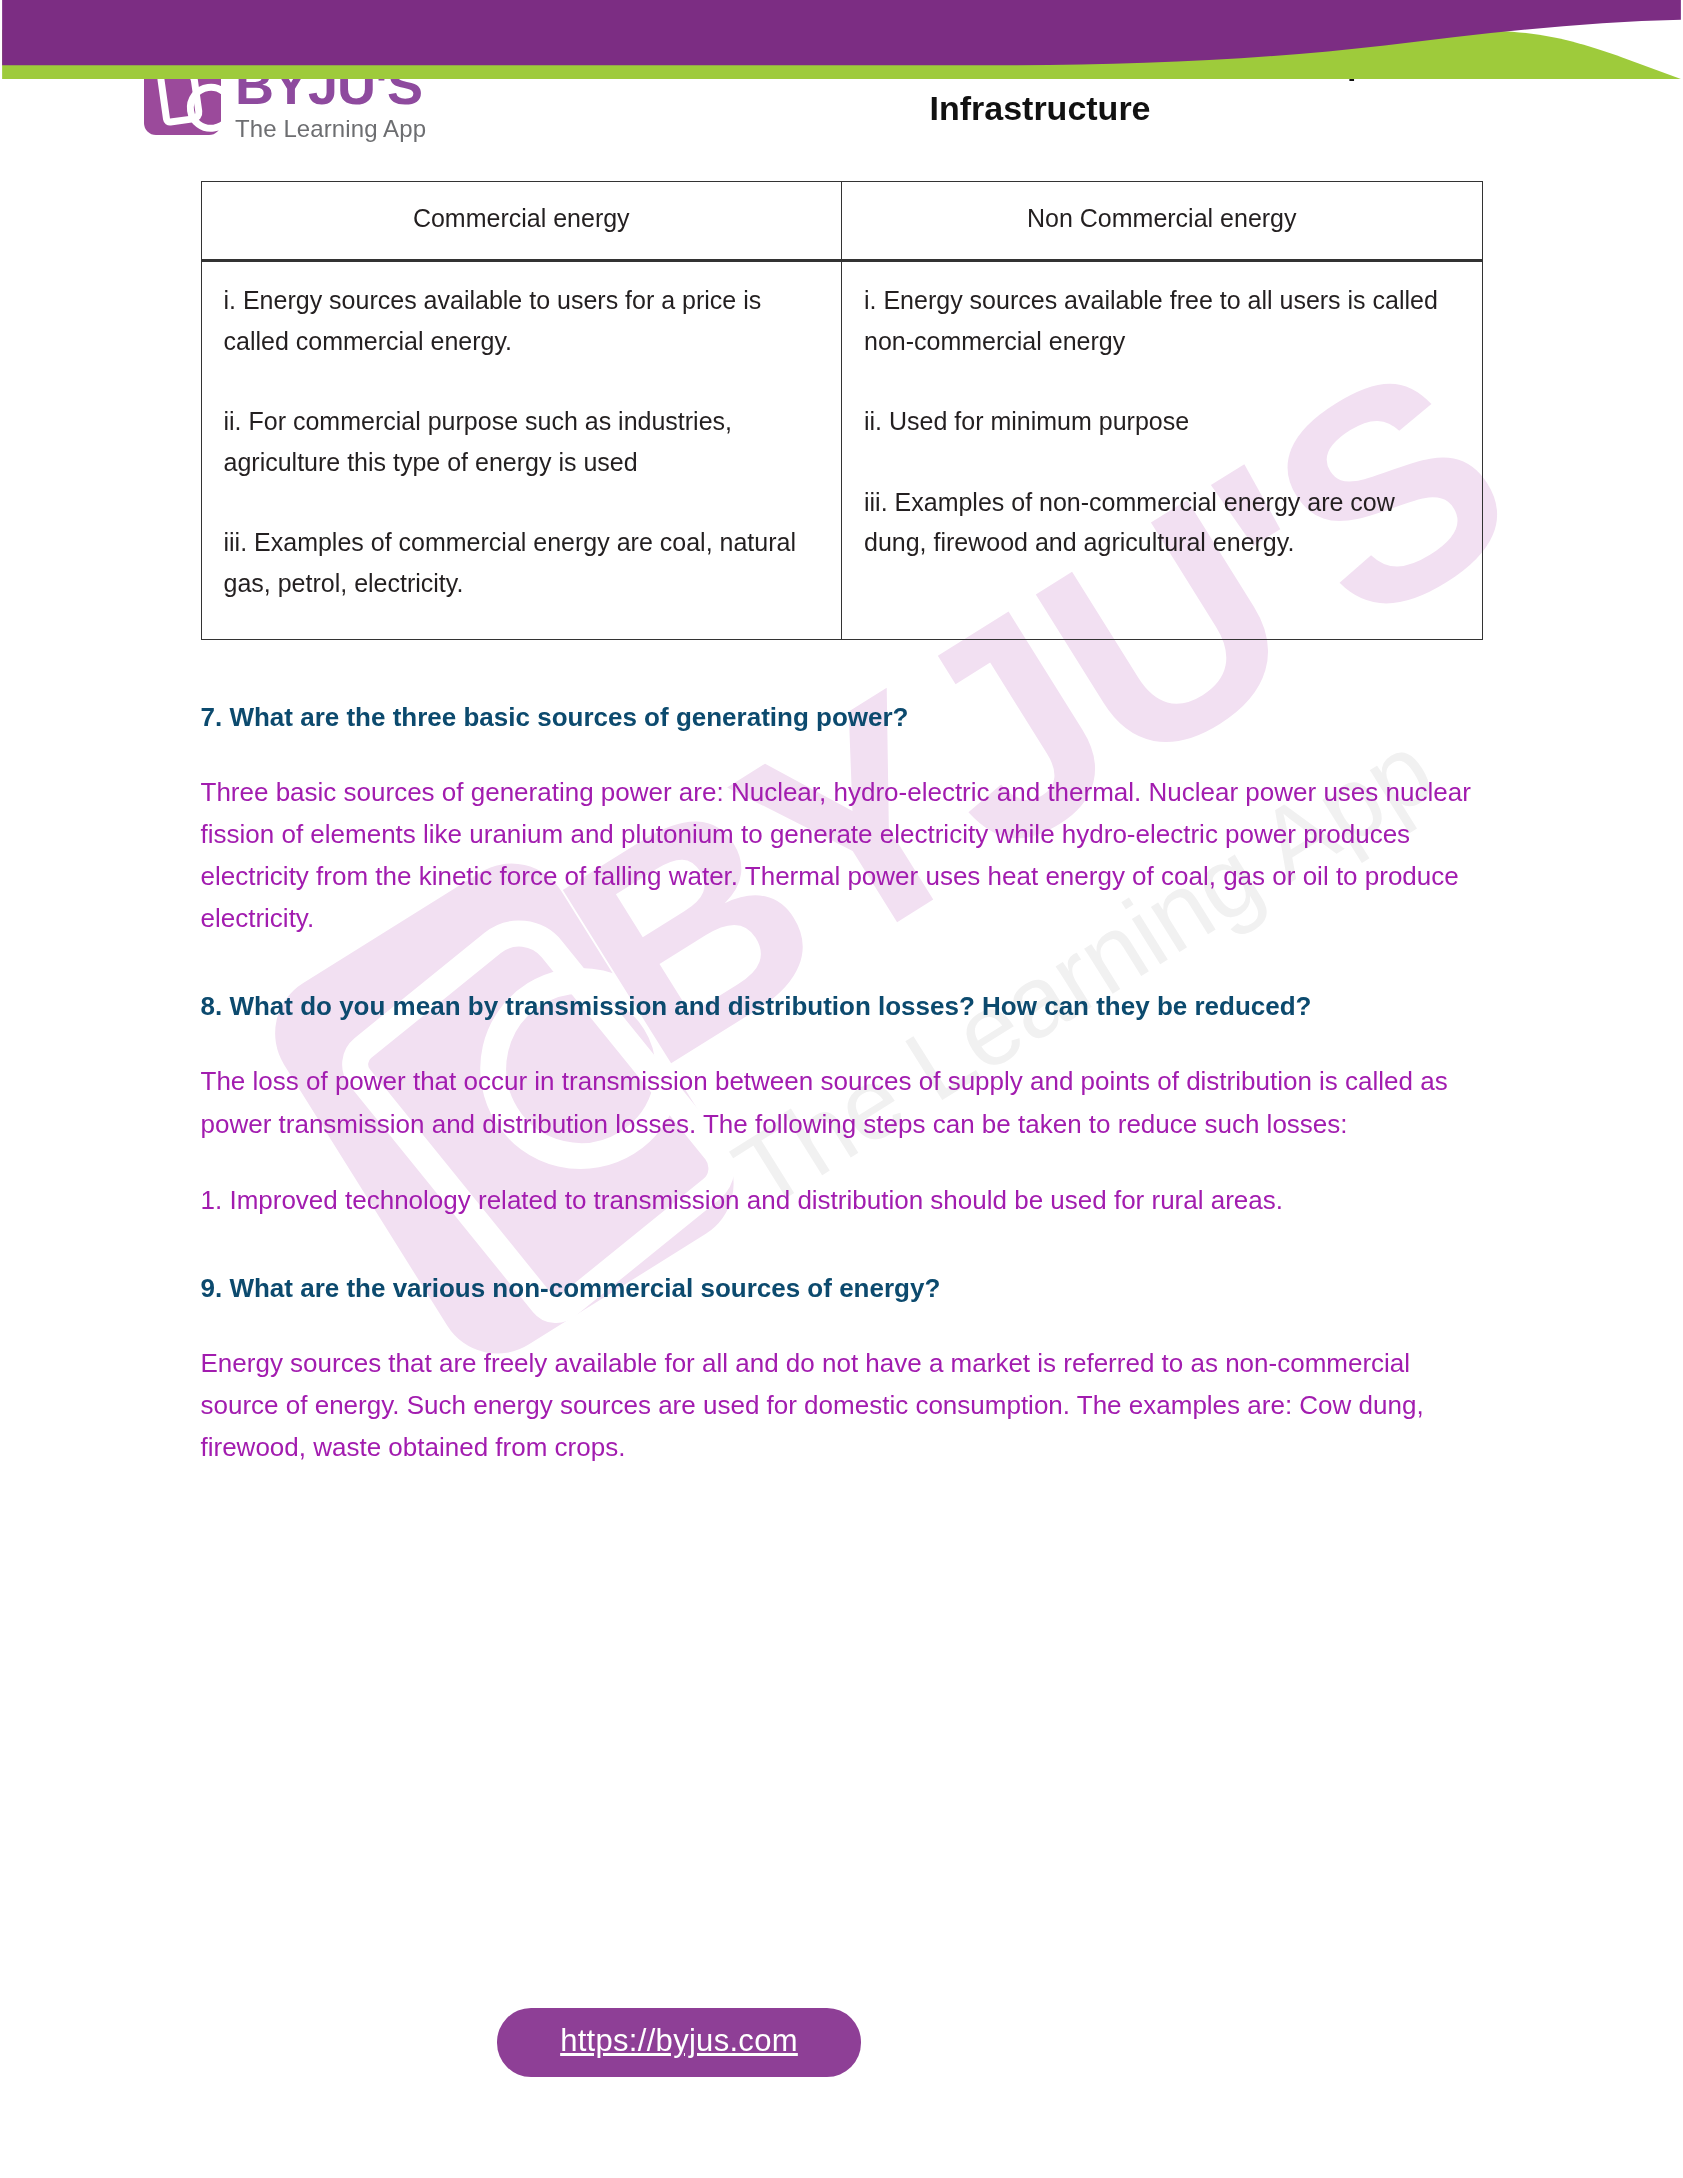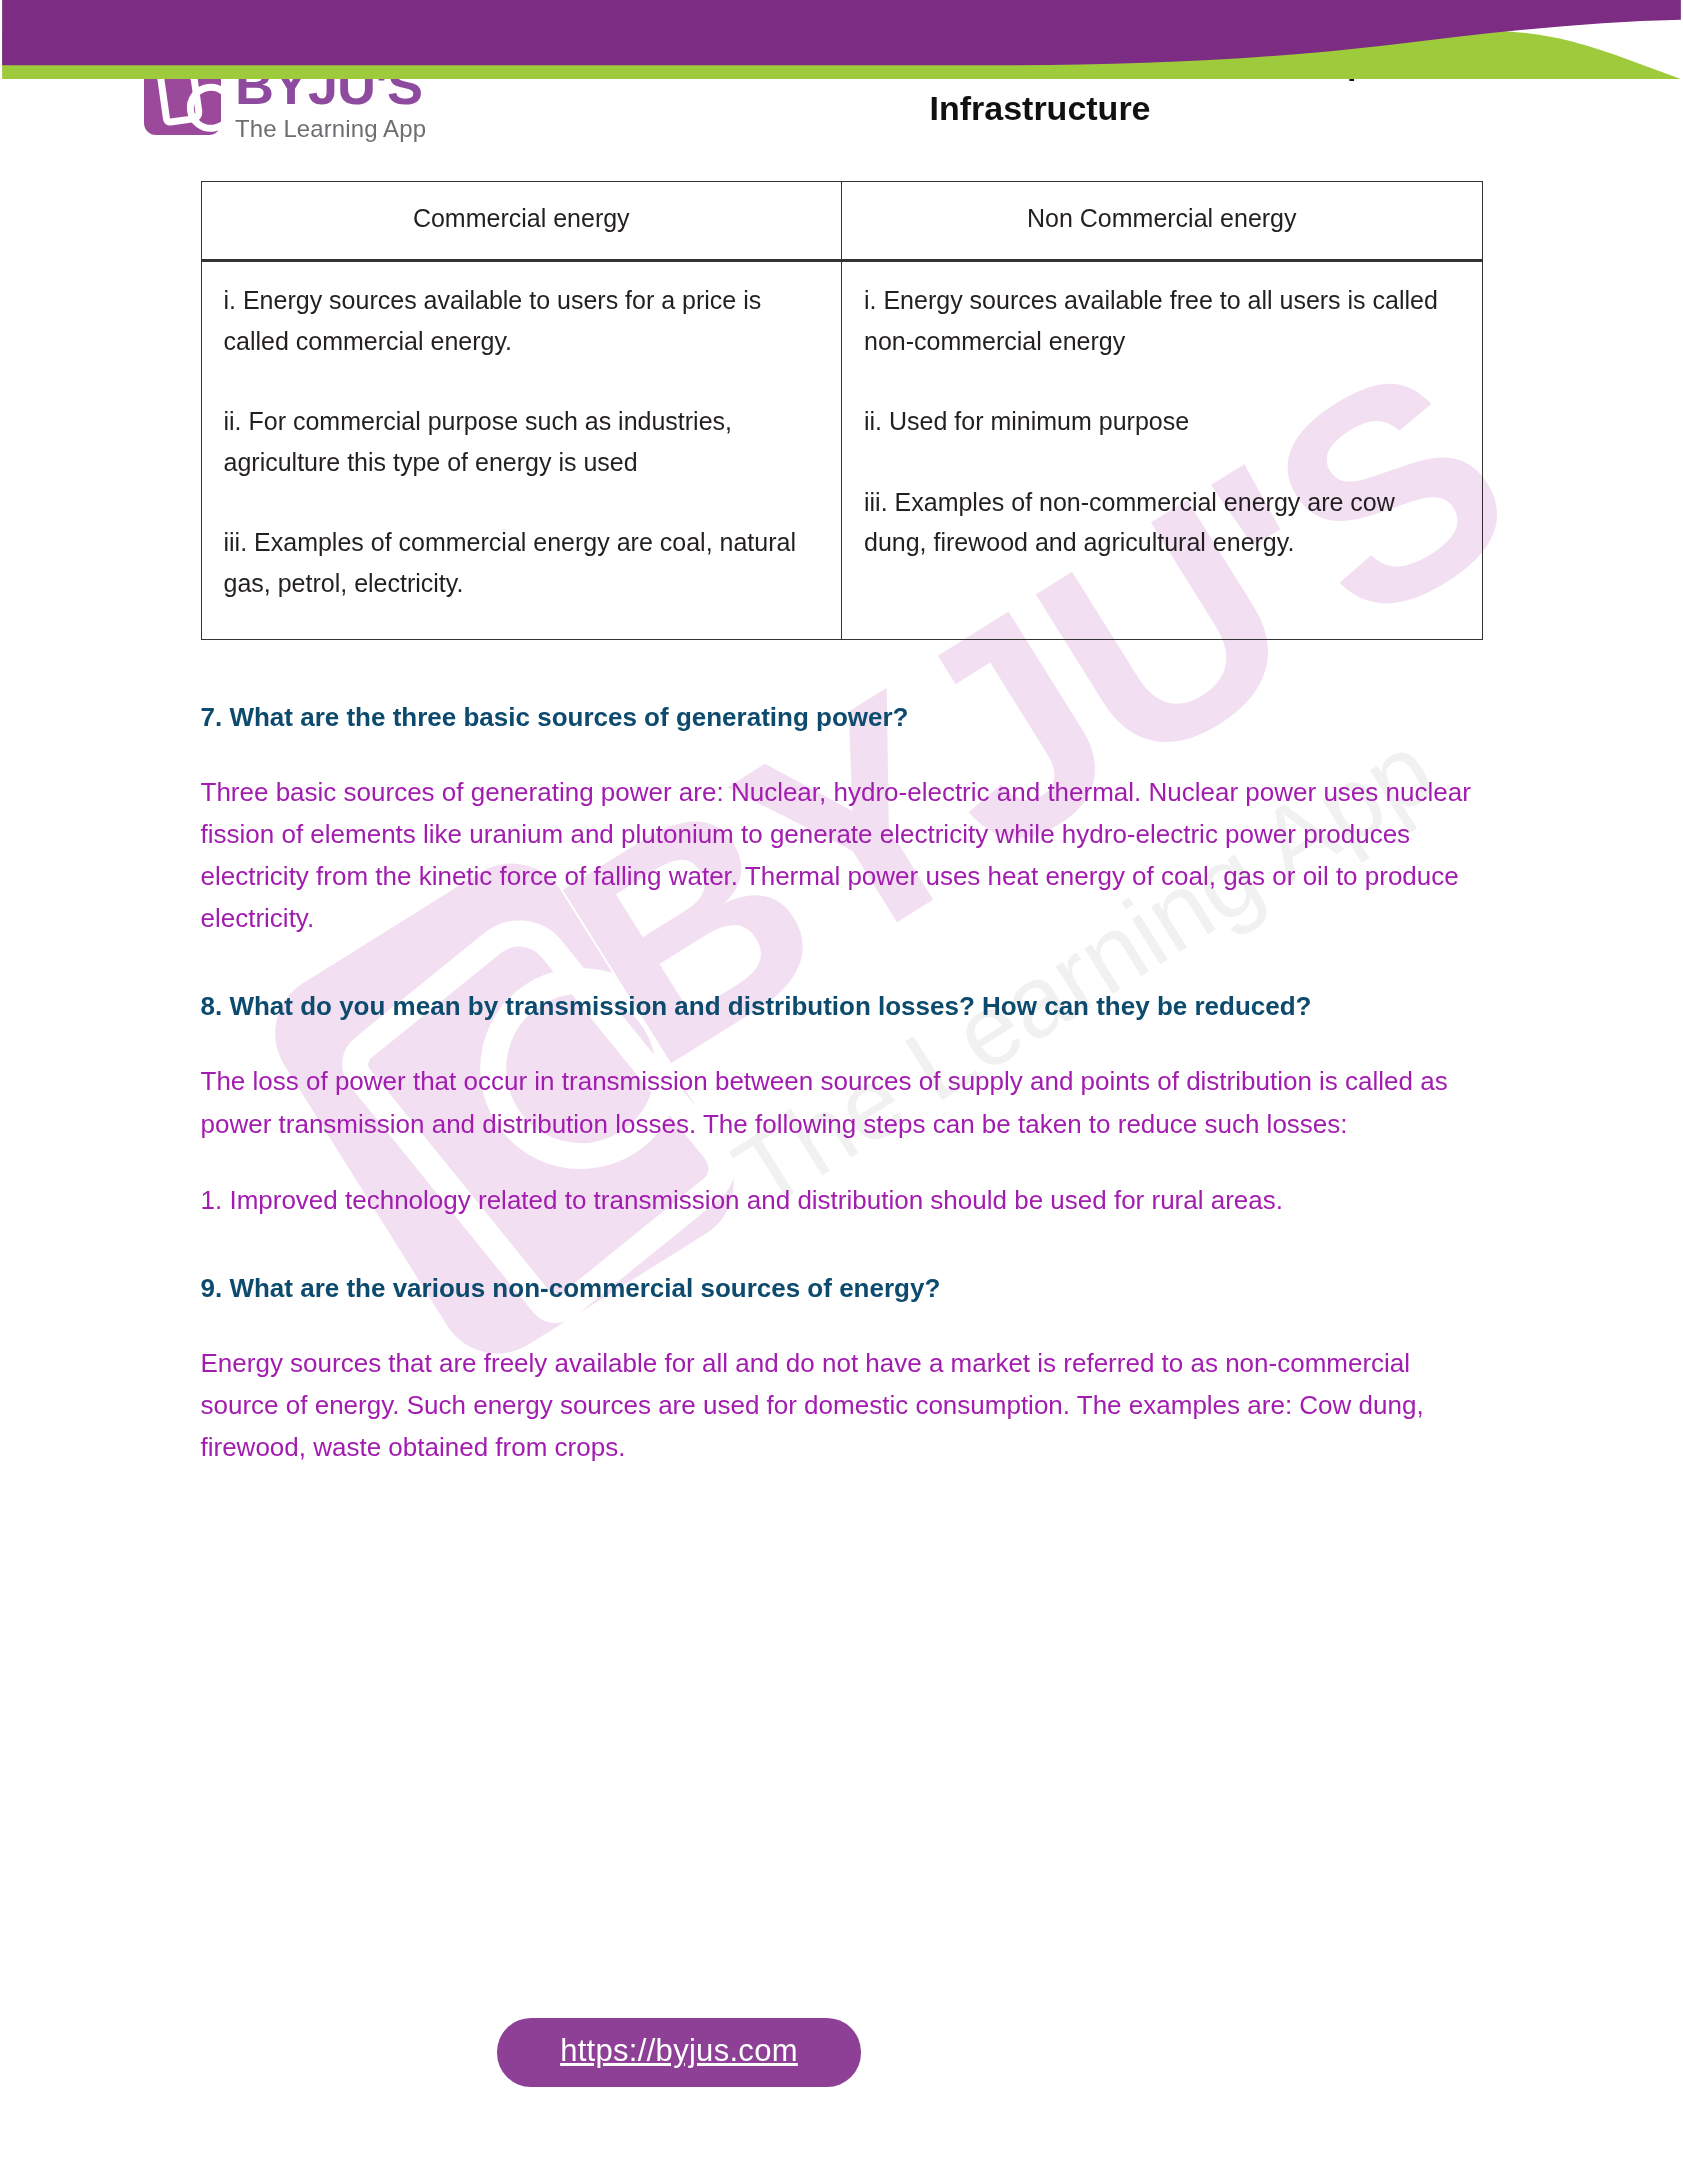--- a/index.html
+++ b/index.html
@@ -193,21 +193,21 @@
   .para {
     font-size: 26px;
     line-height: 1.62;
     margin: 34px 0 0 0;
     color: #a21caf;
   }
 
   
   .footer {
     position: absolute;
-    left: 0; bottom: 91px;
+    left: 0; bottom: 101px;
     width: 1358px;
     text-align: center;
     z-index: 4;
   }
   .url-pill {
     display: inline-block;
     background: #8e3f96;
     color: #ffffff;
     font-size: 31px;
     padding: 15px 63px 18px 63px;

